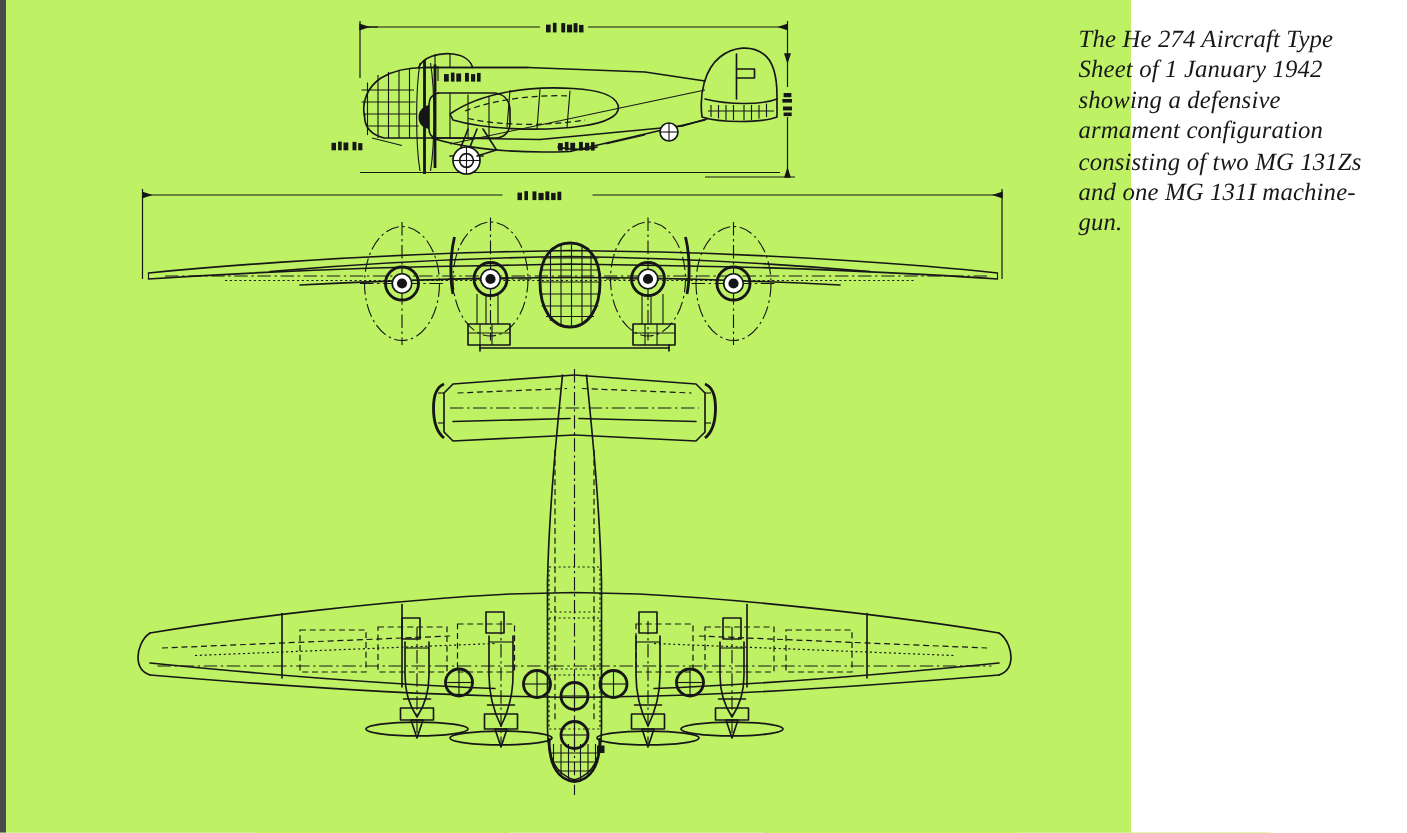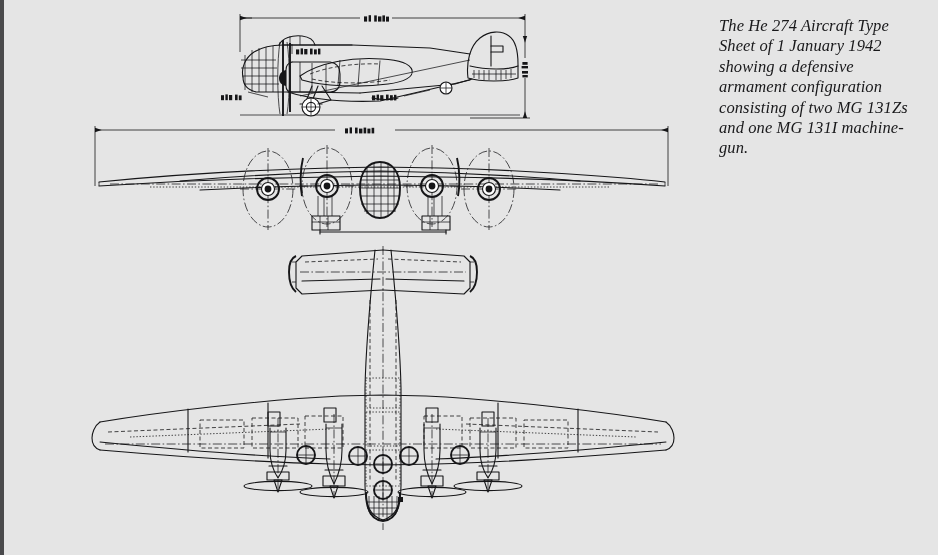--- a/index.html
+++ b/index.html
@@ -3,21 +3,21 @@
 <meta charset="utf-8">
 <style>
   html,body{margin:0;padding:0;}
   body{
     width:938px;height:555px;
     background:#ffffff;
     font-family:"Liberation Serif",serif;
     overflow:hidden;
     position:relative;
   }
-  #page{position:relative;width:938px;height:555px;background:#e5e5e5;}
+  #page{position:relative;width:754px;height:555px;background:#bef264;}
 
   
   #gutter{
     position:absolute;left:0;top:0;width:4px;height:555px;
     background:#4a4a4c;
   }
 
   
   #plate{
     position:absolute;left:0;top:0;width:690px;height:555px;

